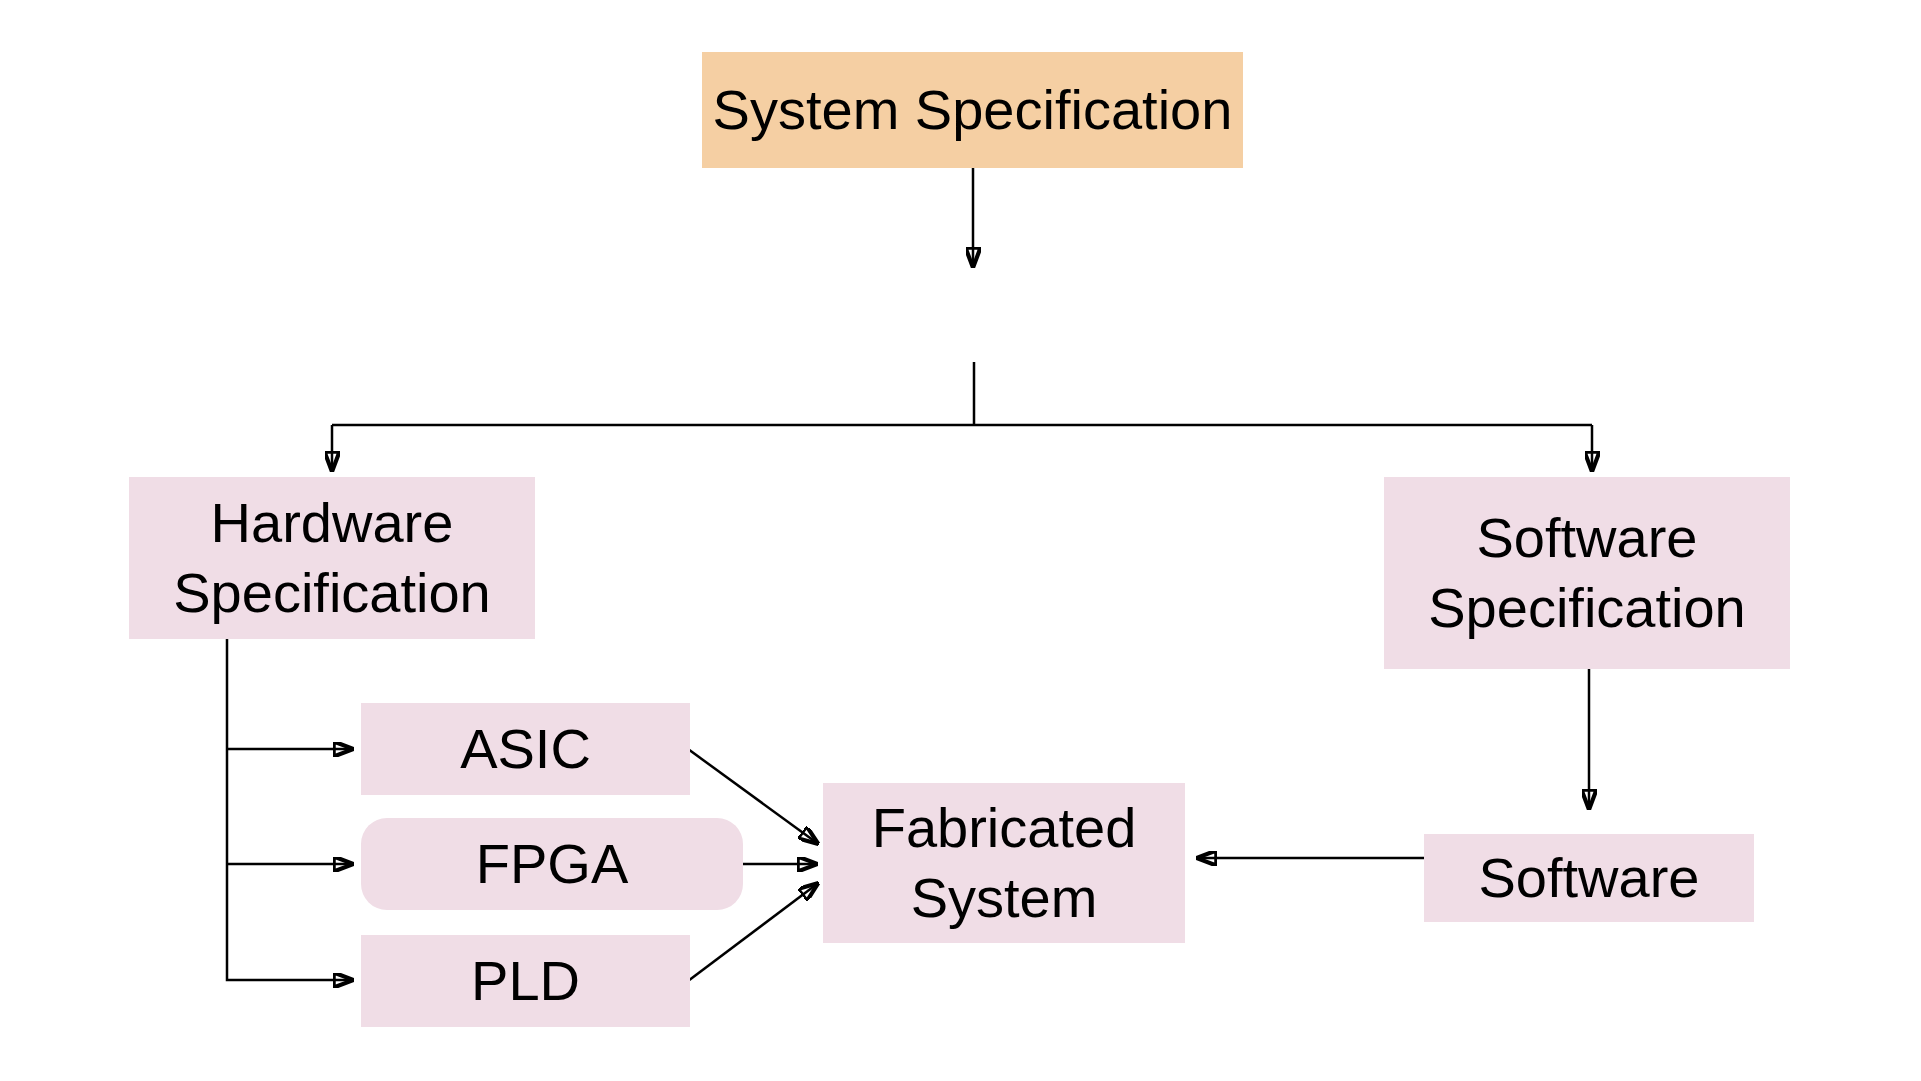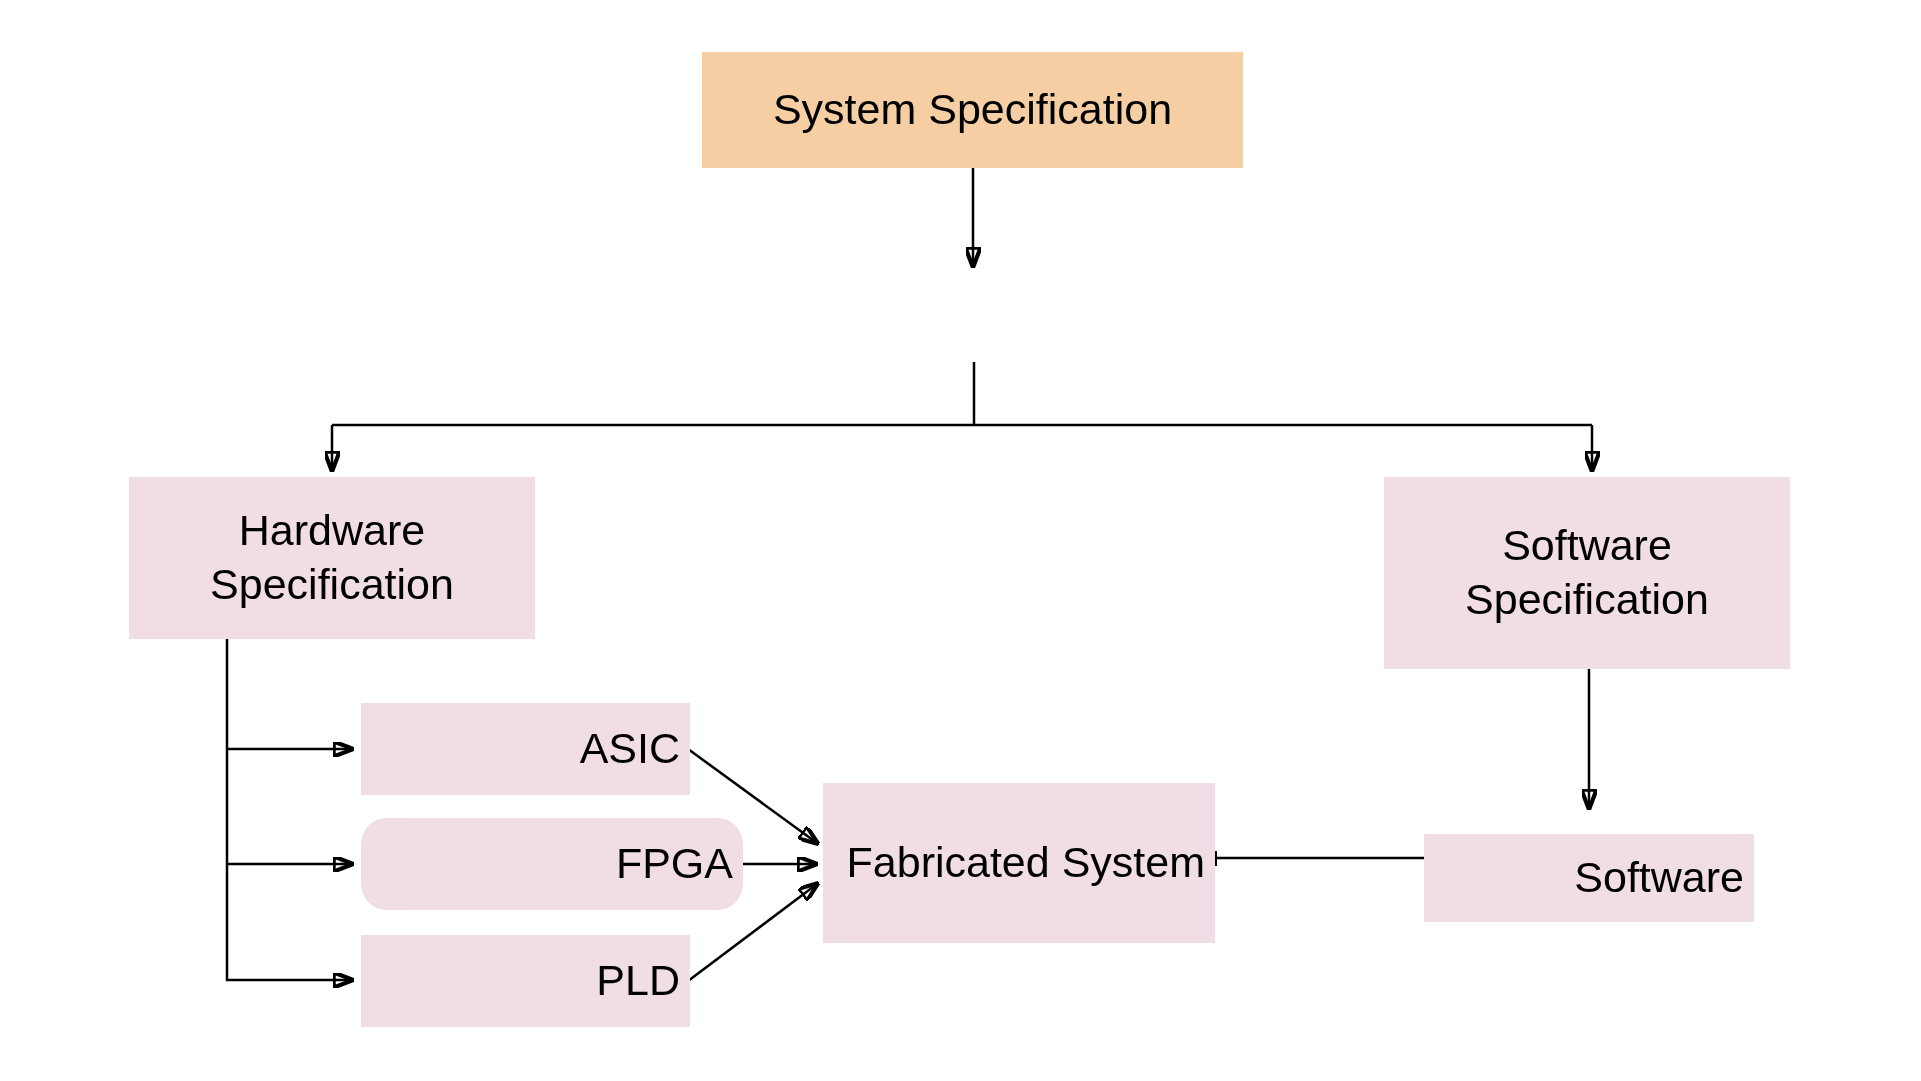--- a/index.html
+++ b/index.html
@@ -29,37 +29,37 @@
     stroke-width: 2.5;
   }
   .node {
     position: absolute;
     z-index: 2;
     display: flex;
     align-items: center;
     justify-content: center;
     text-align: center;
     color: var(--text, #000000);
-    font-size: 43px;
+    font-size: 56px;
     line-height: 1.25;
     padding: 0 10px;
     box-sizing: border-box;
   }
   .fill-orange { background: var(--orange, #f5cfa3); }
   .fill-green  { background: var(--green,  #deebdb); }
-  .fill-pink   { background: var(--pink,   #f0dde6); justify-content: flex-end; }
+  .fill-pink   { background: var(--pink,   #f0dde6); }
 
   #n-system    { left: 702px;  top: 52px;  width: 541px; height: 116px; }
   #n-partition { left: 753px;  top: 272px; width: 445px; height: 90px;  }
   #n-hwspec    { left: 129px;  top: 477px; width: 406px; height: 162px; }
   #n-swspec    { left: 1384px; top: 477px; width: 406px; height: 192px; }
   #n-asic      { left: 361px;  top: 703px; width: 329px; height: 92px;  }
   #n-fpga      { left: 361px;  top: 818px; width: 382px; height: 92px; border-radius: 26px;  }
   #n-pld       { left: 361px;  top: 935px; width: 329px; height: 92px;  }
-  #n-fab       { left: 823px;  top: 783px; width: 392px; height: 160px; }
+  #n-fab       { left: 823px;  top: 783px; width: 362px; height: 160px; }
   #n-software  { left: 1424px; top: 814px; width: 330px; height: 88px; margin-top: 20px;  }
 </style>
 </head>
 <body>
 
 <div class="canvas">
 
   <svg class="edge-layer" viewBox="0 0 1921 1081" xmlns="http://www.w3.org/2000/svg">
     <defs>
       <marker id="arrow" viewBox="0 0 12 9" markerUnits="userSpaceOnUse" markerWidth="21" markerHeight="15" refX="11" refY="4.5" orient="auto">

